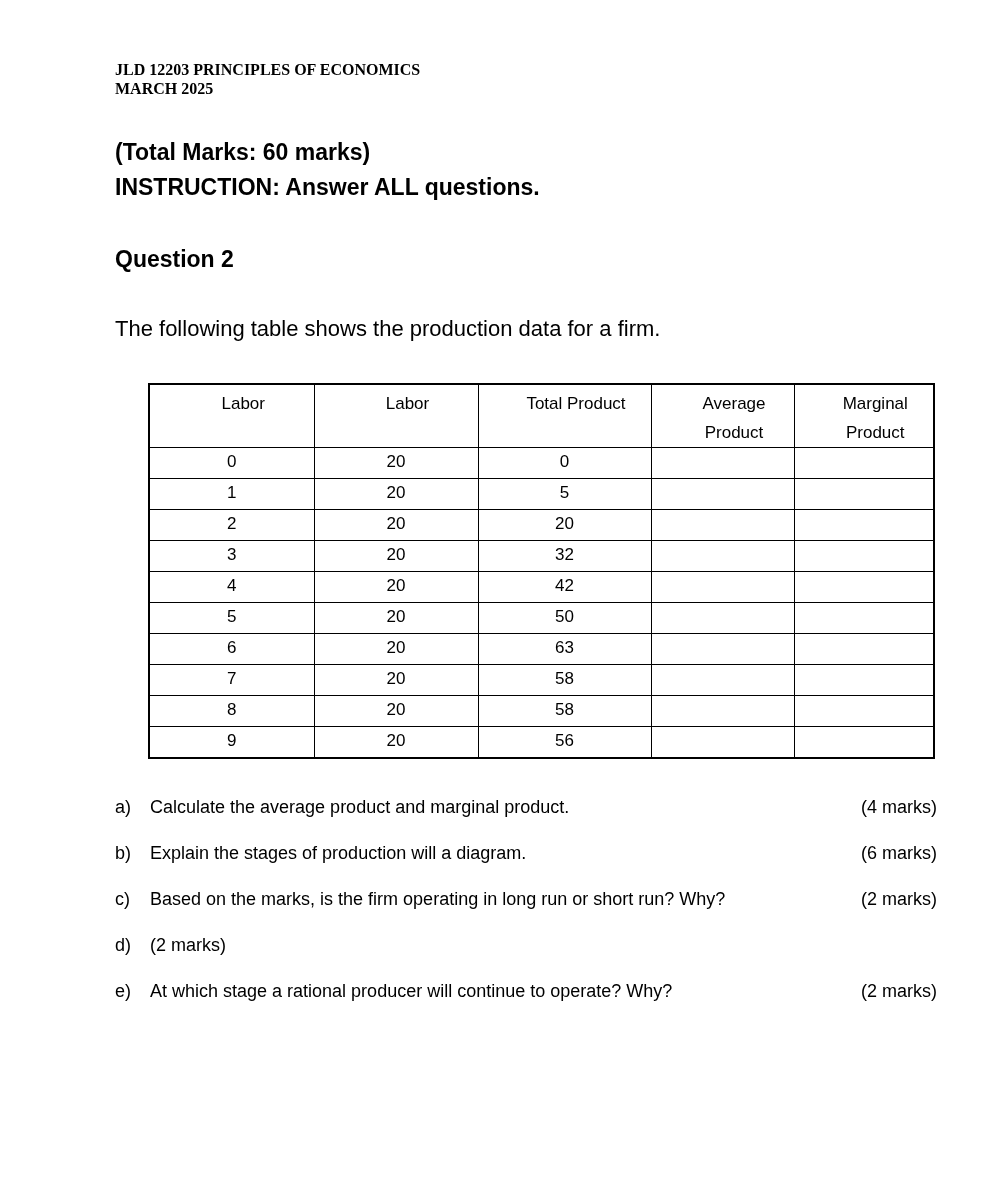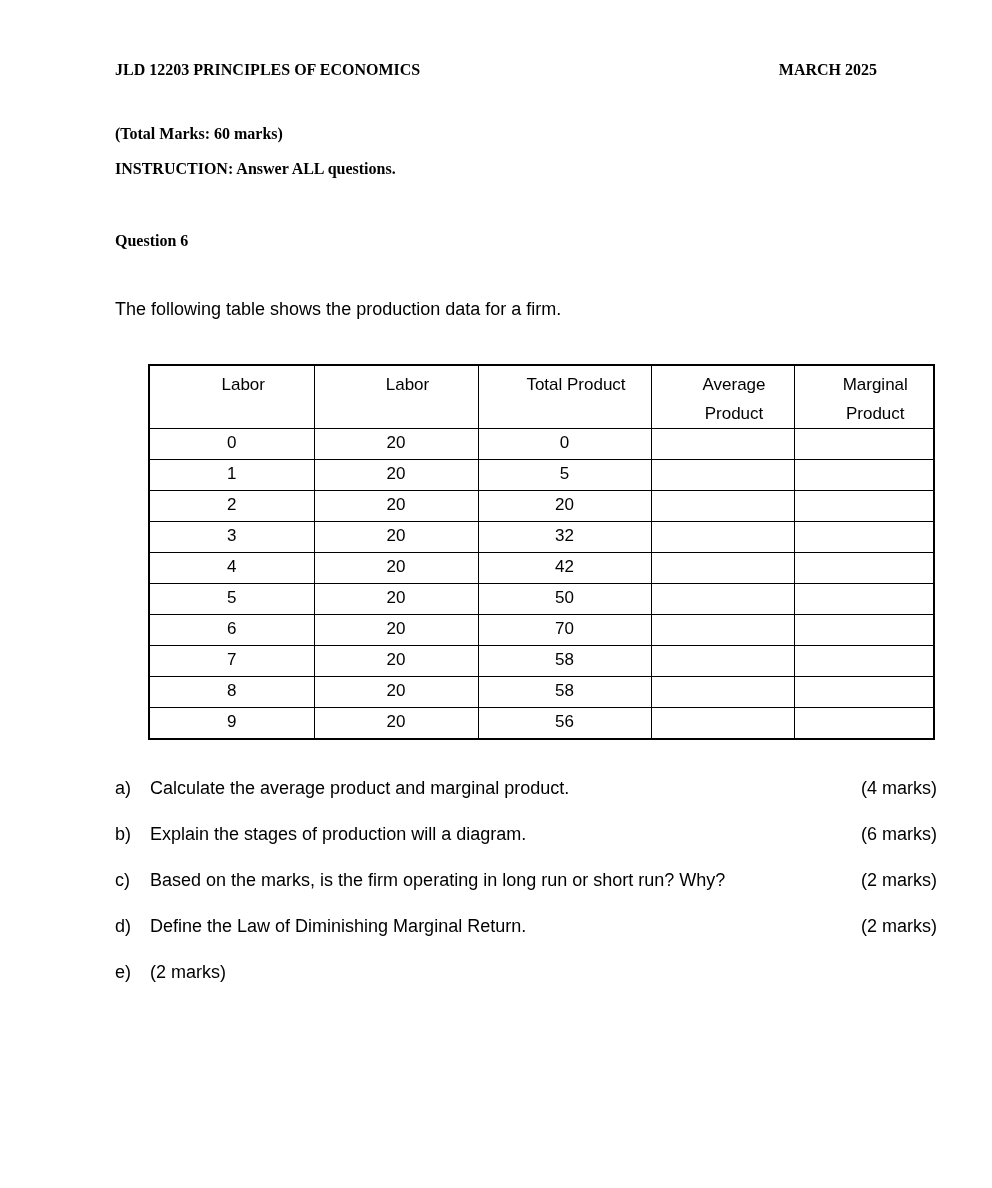--- a/index.html
+++ b/index.html
@@ -10,31 +10,31 @@
     color:#000;
     overflow:hidden;
   }
   .page { position:relative; width:992px; height:1188px; background:#fff; }
 
   
   .doc-header {
     display:flex; justify-content:space-between; align-items:baseline;
     margin:60px 115px 0 115px;
     font-family:"Liberation Serif", serif;
-    font-weight:bold; font-size:16px; line-height:19px;
+    font-weight:bold; font-size:16px; line-height:19px;flex-direction:column;
   }
 
   .content { margin-left:115px; width:822px; }
 
-  .bold-line { font-size:16px; font-weight:bold; line-height:21px;font-family:Liberation Serif, serif; }
+  .bold-line { font-size:23px; font-weight:bold; line-height:21px; }
   .total-marks { margin-top:44px; }
   .instruction { margin-top:14px; }
   .q-title { margin-top:51px; }
 
-  .intro { margin-top:48px; font-size:18px; line-height:21px; }
+  .intro { margin-top:48px; font-size:22px; line-height:21px; }
 
   
   table.prod {
     margin:44px 0 0 33px;
     width:785px;
     border-collapse:collapse; table-layout:fixed;
     border:2px solid #000;
   }
   table.prod col.c1 { width:165px; }
   table.prod col.c2 { width:164px; }
@@ -65,21 +65,21 @@
   <div class="doc-header">
     <span>JLD 12203 PRINCIPLES OF ECONOMICS</span>
     <span>MARCH 2025</span>
   </div>
 
   <div class="content">
 
     <div class="bold-line total-marks">(Total Marks: 60 marks)</div>
     <div class="bold-line instruction">INSTRUCTION: Answer ALL questions.</div>
 
-    <div class="bold-line q-title">Question 6</div>
+    <div class="bold-line q-title">Question 2</div>
 
     <div class="intro">The following table shows the production data for a firm.</div>
 
     <table class="prod">
       <colgroup>
         <col class="c1">
           <col class="c2">
           <col class="c3">
           <col class="c4">
           <col class="c5">
@@ -147,21 +147,21 @@
         <tr>
           <td>5</td>
           <td>20</td>
           <td>50</td>
           <td></td>
           <td></td>
         </tr>
         <tr>
           <td>6</td>
           <td>20</td>
-          <td>70</td>
+          <td>63</td>
           <td></td>
           <td></td>
         </tr>
         <tr>
           <td>7</td>
           <td>20</td>
           <td>58</td>
           <td></td>
           <td></td>
         </tr>
@@ -193,23 +193,23 @@
         <span class="part-text">Explain the stages of production will a diagram.</span>
         <span class="part-marks">(6 marks)</span>
       </div>
       <div class="part-row">
         <span class="part-letter">c)</span>
         <span class="part-text">Based on the marks, is the firm operating in long run or short run? Why?</span>
         <span class="part-marks">(2 marks)</span>
       </div>
       <div class="part-row">
         <span class="part-letter">d)</span>
-        <span class="part-text">Define the Law of Diminishing Marginal Return.</span>
         <span class="part-marks">(2 marks)</span>
       </div>
       <div class="part-row">
         <span class="part-letter">e)</span>
+        <span class="part-text">At which stage a rational producer will continue to operate? Why?</span>
         <span class="part-marks">(2 marks)</span>
       </div>
     </div>
 
   </div>
 </div>
 
 </body></html>

